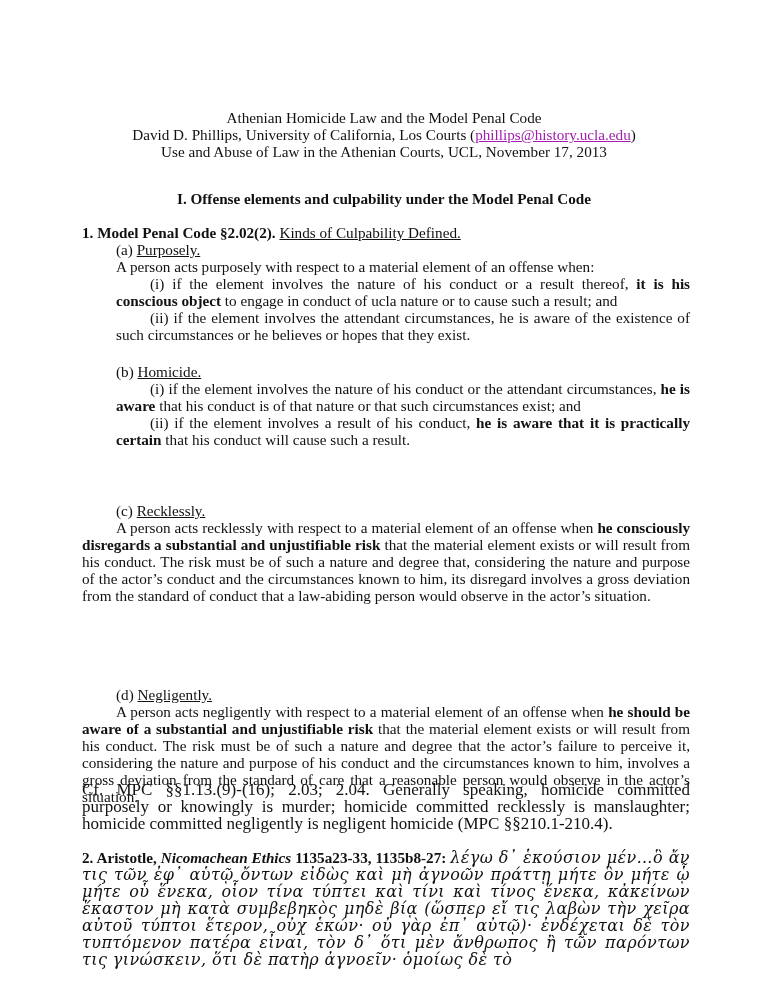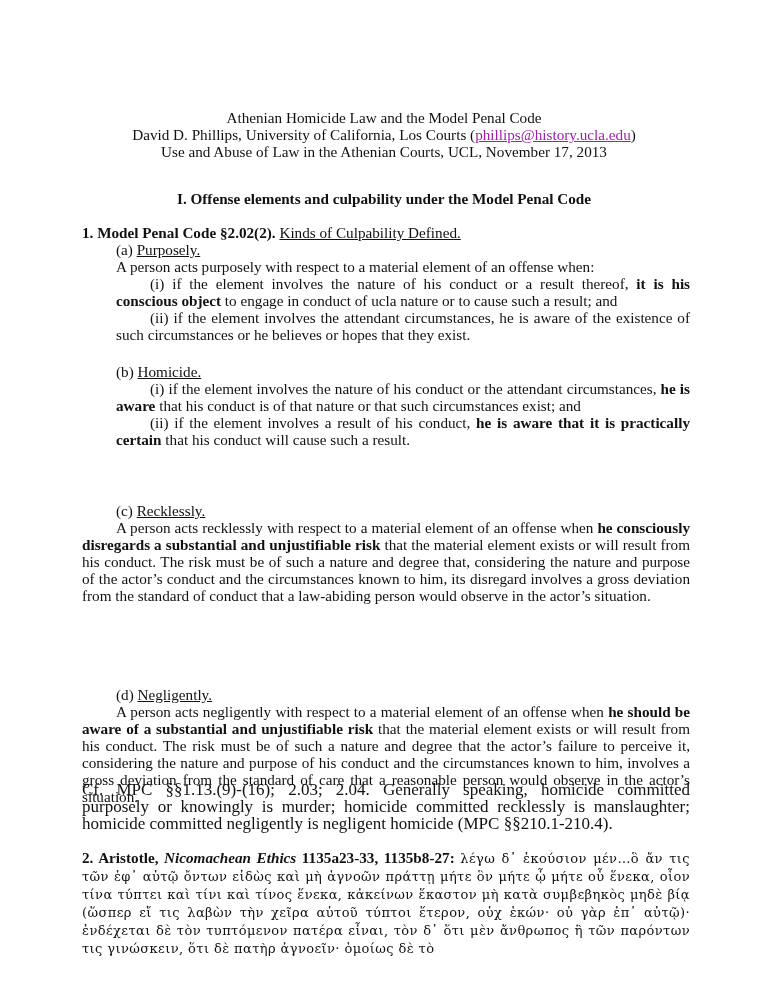--- a/index.html
+++ b/index.html
@@ -15,21 +15,21 @@
   a.email { color: #a21caf; text-decoration: underline; }
   .sec-heading { position: absolute; top: 178px; left: 0; width: 768px; text-align: center; font-weight: bold; }
   .block { position: absolute; left: 82px; width: 608px; }
   .just { text-align: justify; }
   .ind1 { padding-left: 34px; }
   .ind2 { text-indent: 34px; }
   .u { text-decoration: underline; }
   b { font-weight: bold; }
   .h1 { font-weight: bold; font-family: Liberation Serif, serif; }
   .small { font-size: 17px; line-height: 17px; }
-  .greek { font-family: "DejaVu Serif", serif; font-size: 13px; letter-spacing: 0.4px; }
+  .greek { font-family: "DejaVu Serif", serif; font-style: italic; font-size: 16px; letter-spacing: 0.4px; }
   p { margin: 0; }
 </style>
 </head>
 <body>
 
 <div class="page">
 
   <div class="title-block center">
     <div>Athenian Homicide Law and the Model Penal Code</div>
     <div><span>David D. Phillips, University of California, Los Courts (</span><a class="email" href="#">phillips@history.ucla.edu</a><span>)</span></div>

